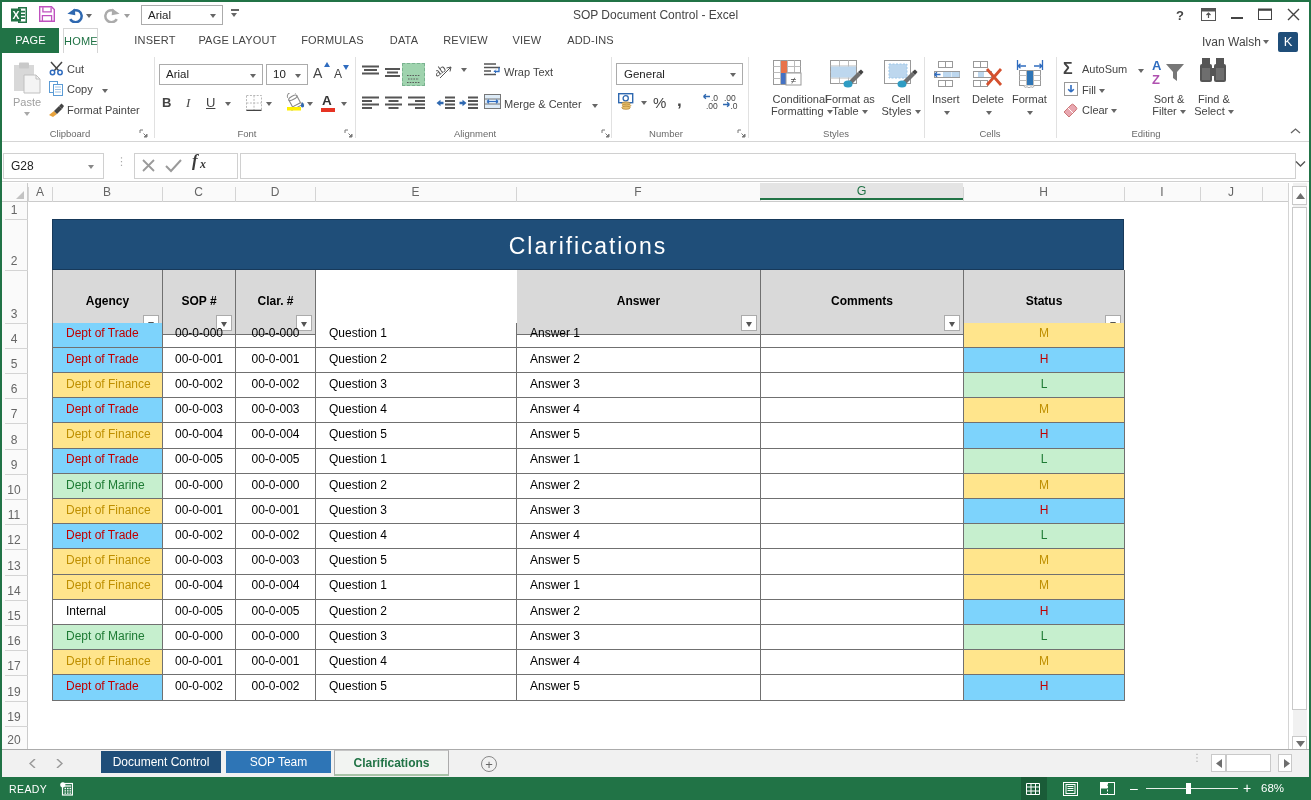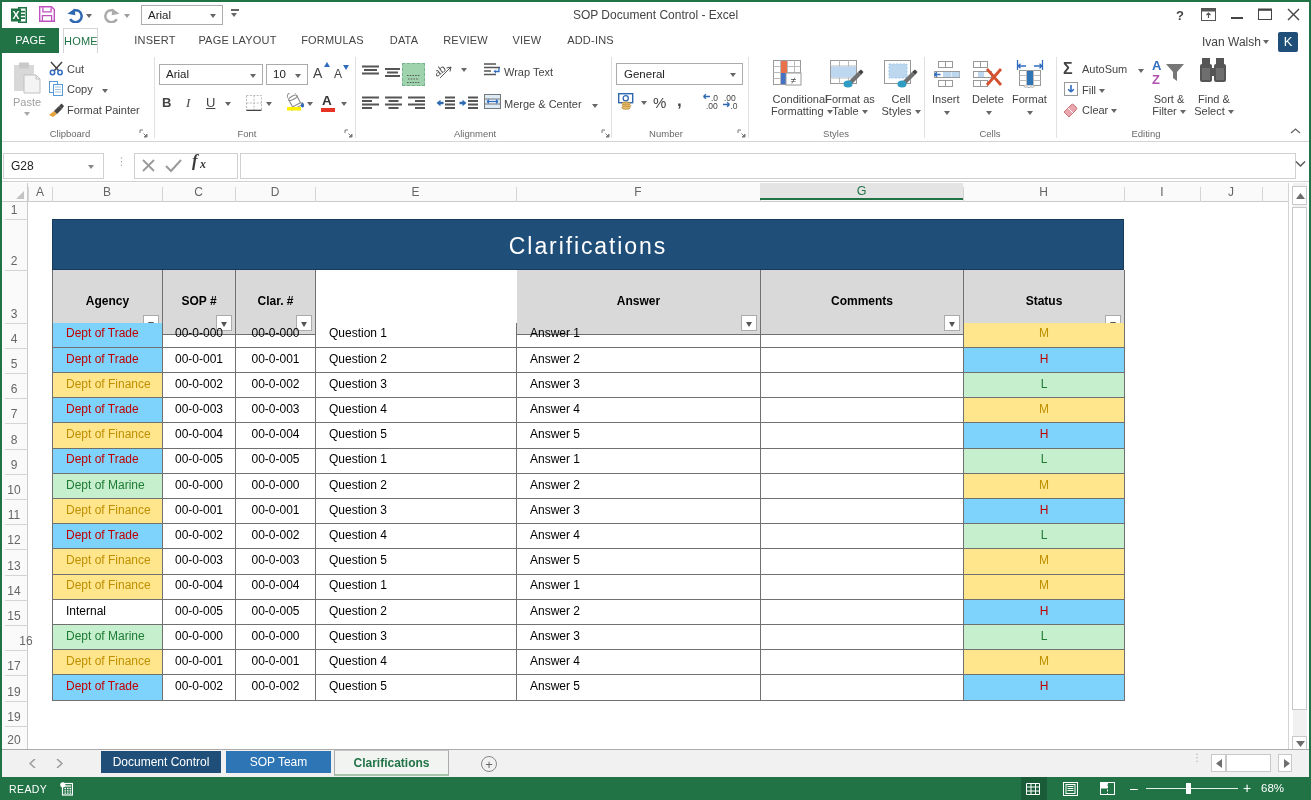--- a/index.html
+++ b/index.html
@@ -457,21 +457,21 @@
       <div class="rownum" style="left:0;width:24px;top:297.0px;height:25.2px;display:flex;align-items:flex-end;justify-content:center;padding-bottom:2px;">11</div>
       <div class="rtick" style="top:347.4px"></div>
       <div class="rownum" style="left:0;width:24px;top:322.2px;height:25.2px;display:flex;align-items:flex-end;justify-content:center;padding-bottom:2px;">12</div>
       <div class="rtick" style="top:372.6px"></div>
       <div class="rownum" style="left:0;width:24px;top:347.4px;height:25.2px;display:flex;align-items:flex-end;justify-content:center;padding-bottom:2px;">13</div>
       <div class="rtick" style="top:397.8px"></div>
       <div class="rownum" style="left:0;width:24px;top:372.6px;height:25.2px;display:flex;align-items:flex-end;justify-content:center;padding-bottom:2px;">14</div>
       <div class="rtick" style="top:423.0px"></div>
       <div class="rownum" style="left:0;width:24px;top:397.8px;height:25.2px;display:flex;align-items:flex-end;justify-content:center;padding-bottom:2px;">15</div>
       <div class="rtick" style="top:448.2px"></div>
-      <div class="rownum" style="left:12px;width:24px;top:423.0px;height:25.2px;display:flex;align-items:flex-end;justify-content:center;padding-bottom:2px;">16</div>
+      <div class="rownum" style="left:0;width:24px;top:423.0px;height:25.2px;display:flex;align-items:flex-end;justify-content:center;padding-bottom:2px;">16</div>
       <div class="rtick" style="top:473.4px"></div>
       <div class="rownum" style="left:0;width:24px;top:448.2px;height:25.2px;display:flex;align-items:flex-end;justify-content:center;padding-bottom:2px;">17</div>
       <div class="rtick" style="top:498.6px"></div>
       <div class="rownum" style="left:0;width:24px;top:473.4px;height:25.2px;display:flex;align-items:flex-end;justify-content:center;padding-bottom:2px;">19</div>
       <div class="rtick" style="top:523.8px"></div>
       <div class="rownum" style="left:0;width:24px;top:498.6px;height:25.2px;display:flex;align-items:flex-end;justify-content:center;padding-bottom:2px;">19</div>
       <div class="rownum" style="left:0;width:24px;top:523.8px;height:23.2px;display:flex;align-items:flex-end;justify-content:center;padding-bottom:2px;">20</div>
     </div>
     <div id="tbl">
       <div class="abs" style="left:0;top:0;width:1072px;height:51px;background:#1F4E79;border:1px solid #17395a;color:#fff;font-size:23px;letter-spacing:1.9px;text-align:center;line-height:52px;">Clarifications</div>

